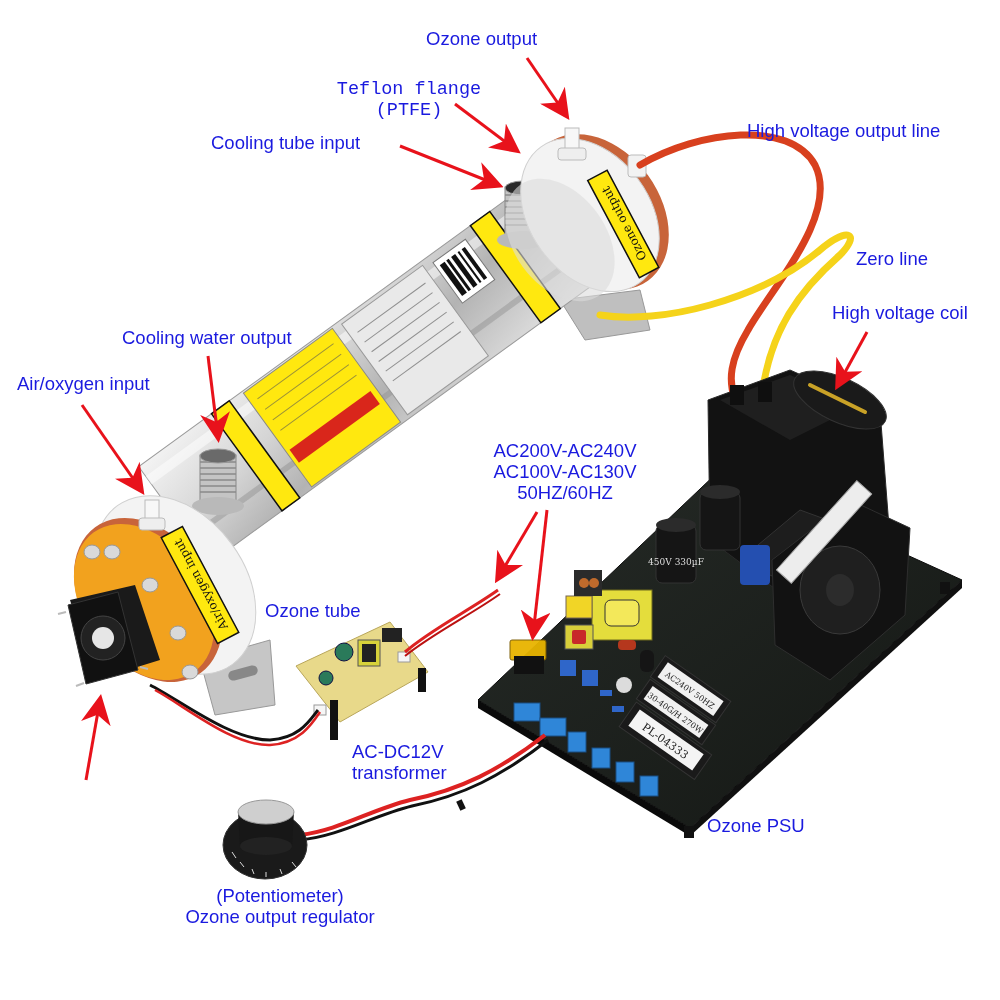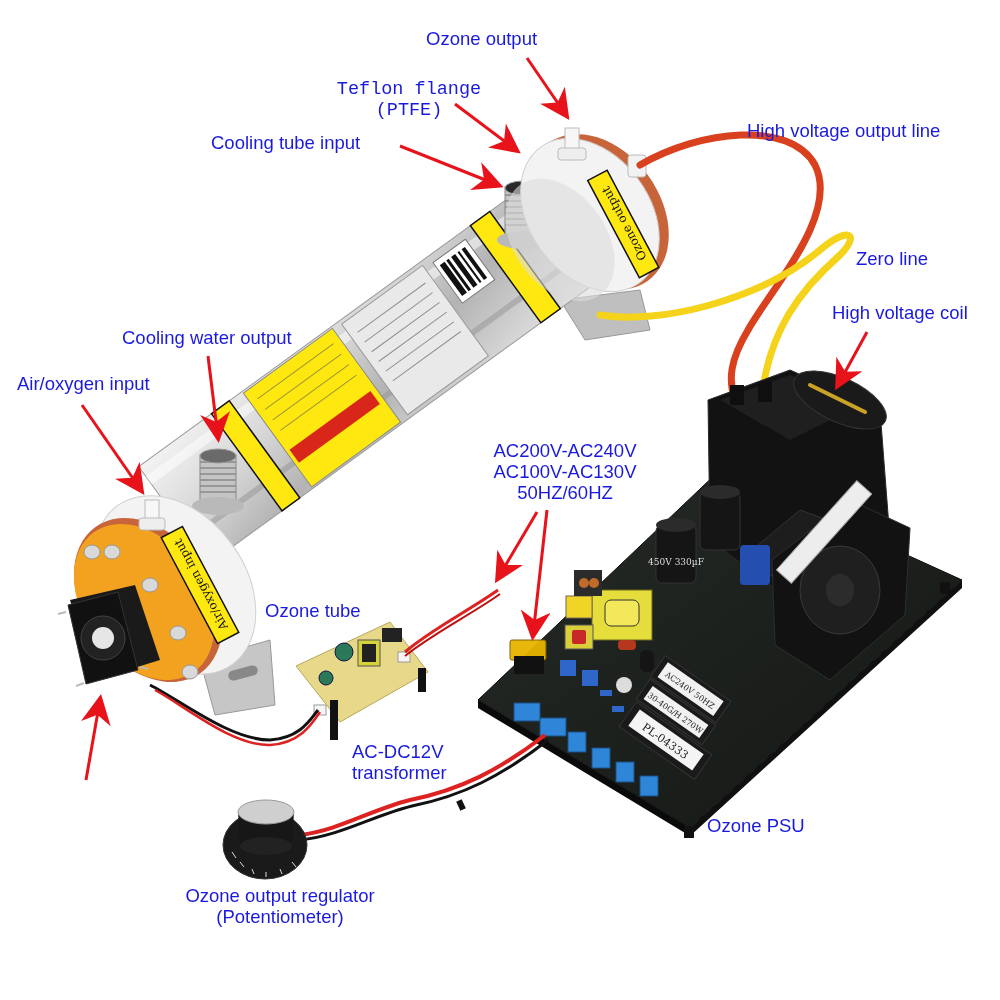--- a/index.html
+++ b/index.html
@@ -323,16 +323,16 @@
 
   <div class="label" style="left:352px;top:732px;margin-top:9px;">
     <span>AC-DC12V</span>
     <span>transformer</span>
   </div>
 
 
   <div class="label" style="left:707px;top:815px;">Ozone PSU</div>
 
   <div class="label center" style="left:165px;top:885px;width:230px;">
+    <span>(Potentiometer)</span>
     <span>Ozone output regulator</span>
-    <span>(Potentiometer)</span>
   </div>
 </div>
 
 </body></html>

